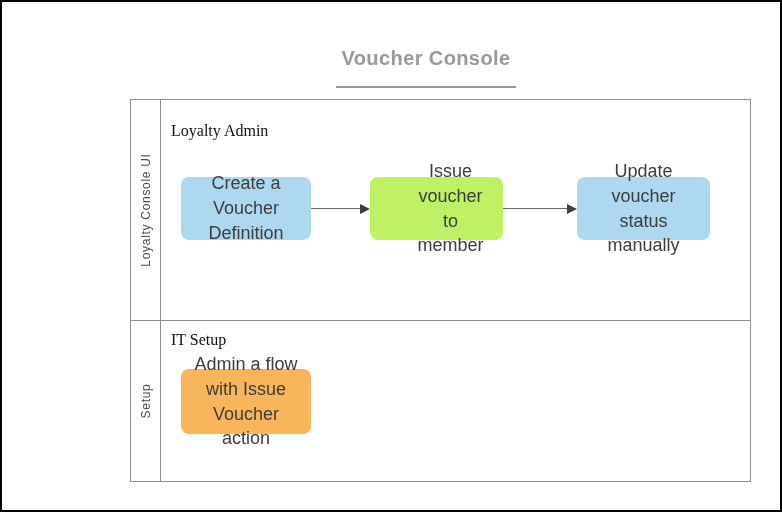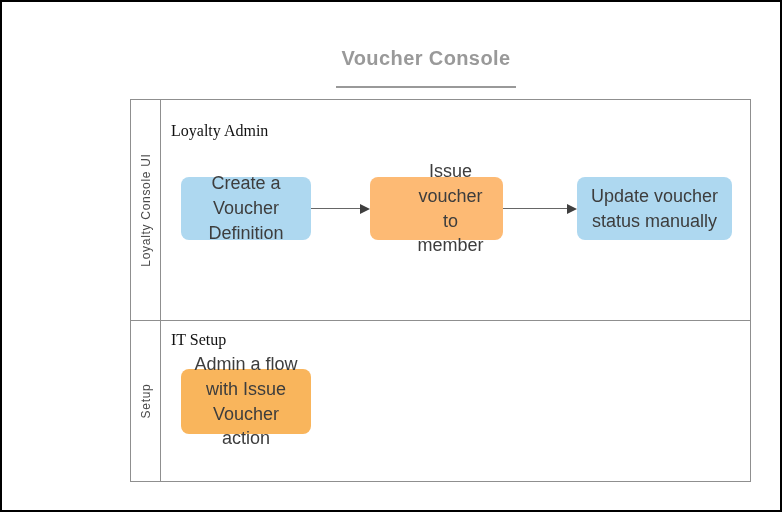--- a/index.html
+++ b/index.html
@@ -83,21 +83,21 @@
     align-items: center;
     justify-content: center;
     text-align: center;
     font-size: 18px;
     line-height: 1.38;
     color: #3d3d3d;
     padding: 6px 12px;
   }
   .node-1 { left: 20px;  top: 77px; width: 130px; height: 63px; }
   .node-2 { left: 209px; top: 77px; width: 133px; height: 63px; }
-  .node-3 { left: 416px; top: 77px; width: 155px; height: 63px; }
+  .node-3 { left: 416px; top: 77px; width: 133px; height: 63px; }
   .node-4 { left: 20px;  top: 48px; width: 130px; height: 65px; }
 
   
   .connector {
     position: absolute;
     top: 103px;
     height: 11px;
     display: flex;
     align-items: center;
   }
@@ -132,21 +132,21 @@
 
         <div class="node node-1" style="background-color: rgb(174, 216, 240);">
           <span>Create a Voucher Definition</span>
         </div>
 
         <div class="connector connector-1">
           <div class="connector-line"></div>
           <div class="connector-head"></div>
         </div>
 
-        <div class="node node-2" style="background-color: #fdba74; padding-left: 40px;">
+        <div class="node node-2" style="background-color: #bef264; padding-left: 40px;">
           <span>Issue voucher to member</span>
         </div>
 
         <div class="connector connector-2">
           <div class="connector-line"></div>
           <div class="connector-head"></div>
         </div>
 
         <div class="node node-3" style="background-color: rgb(174, 216, 240);">
           <span>Update voucher status manually</span>

